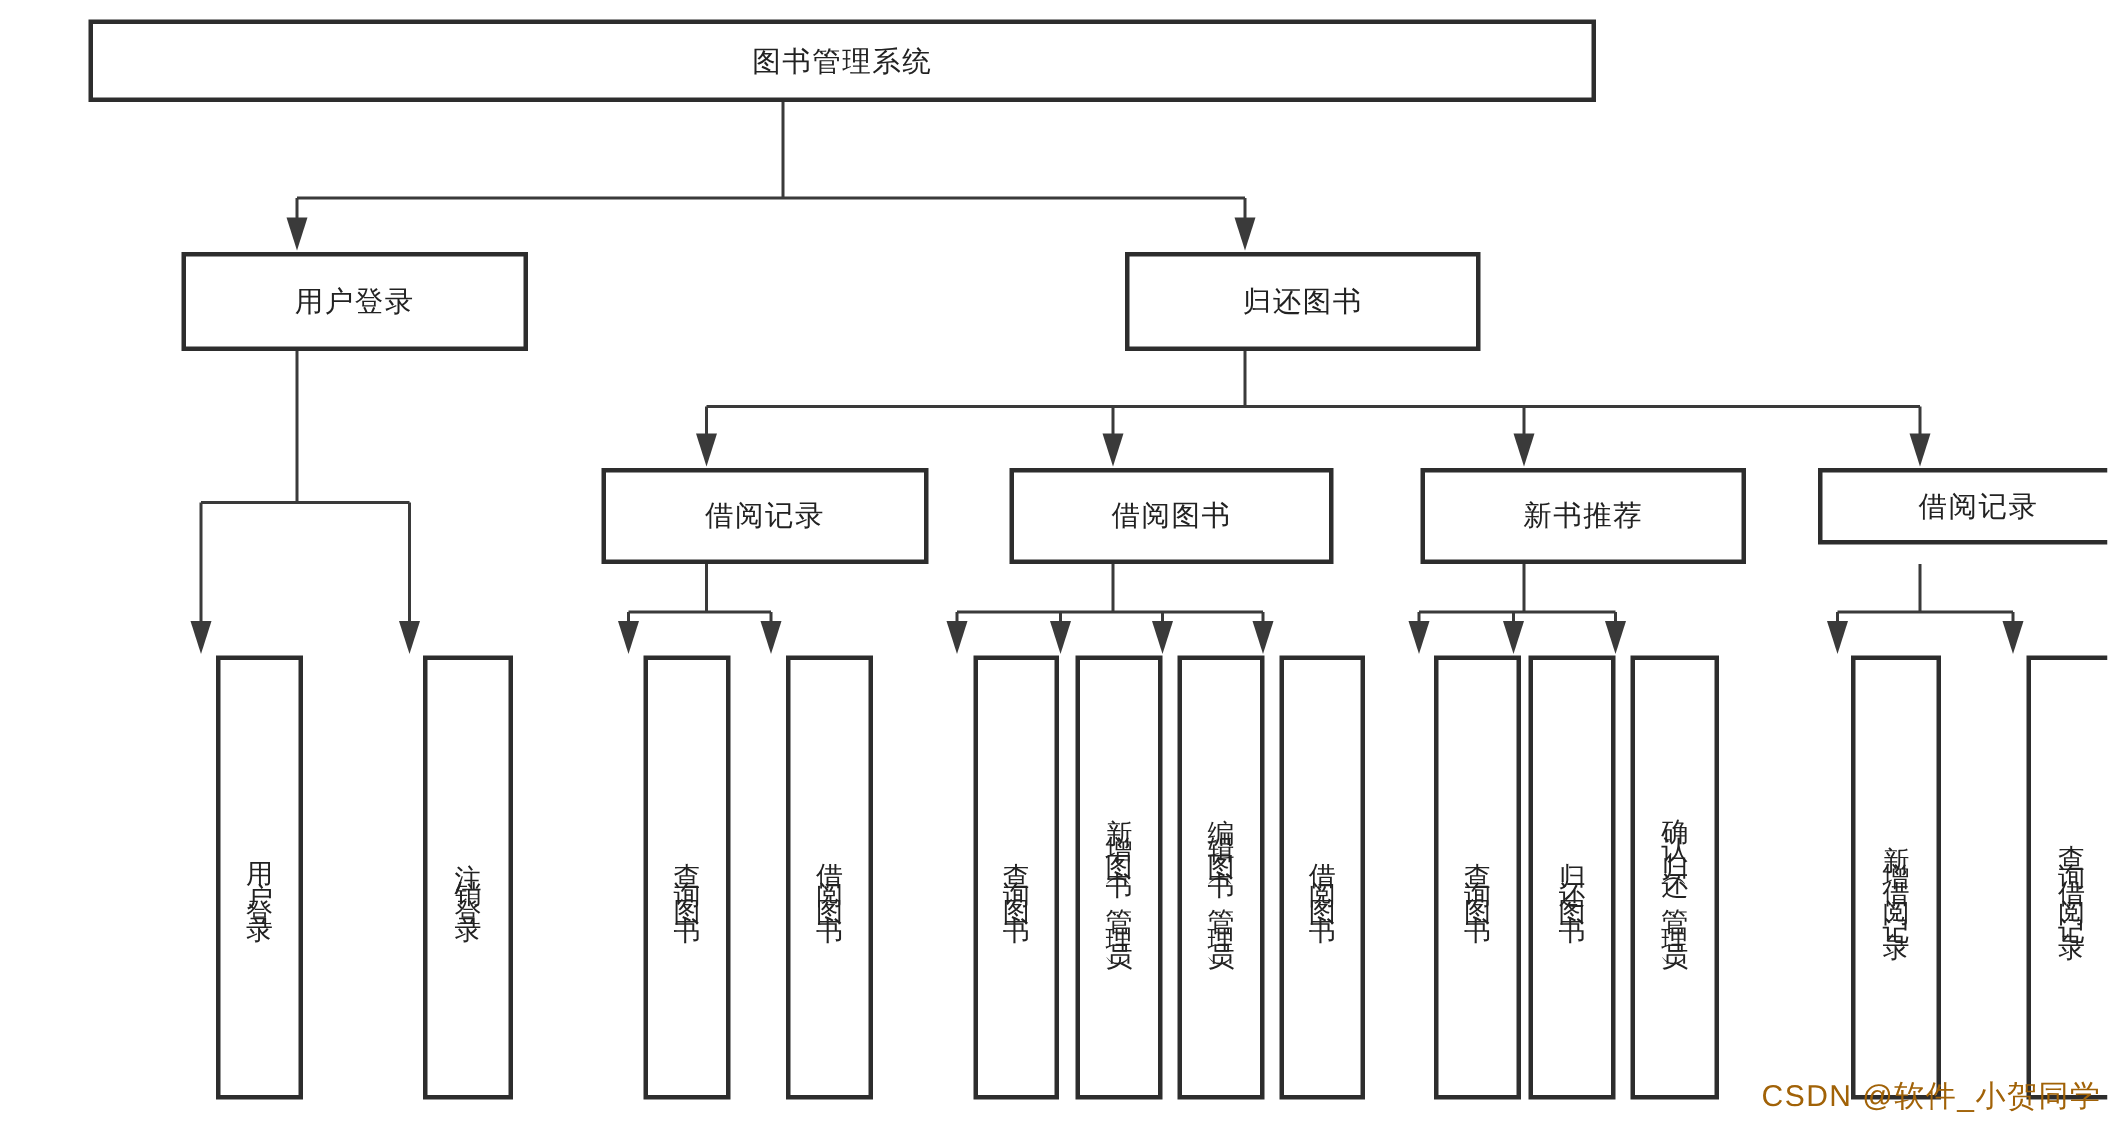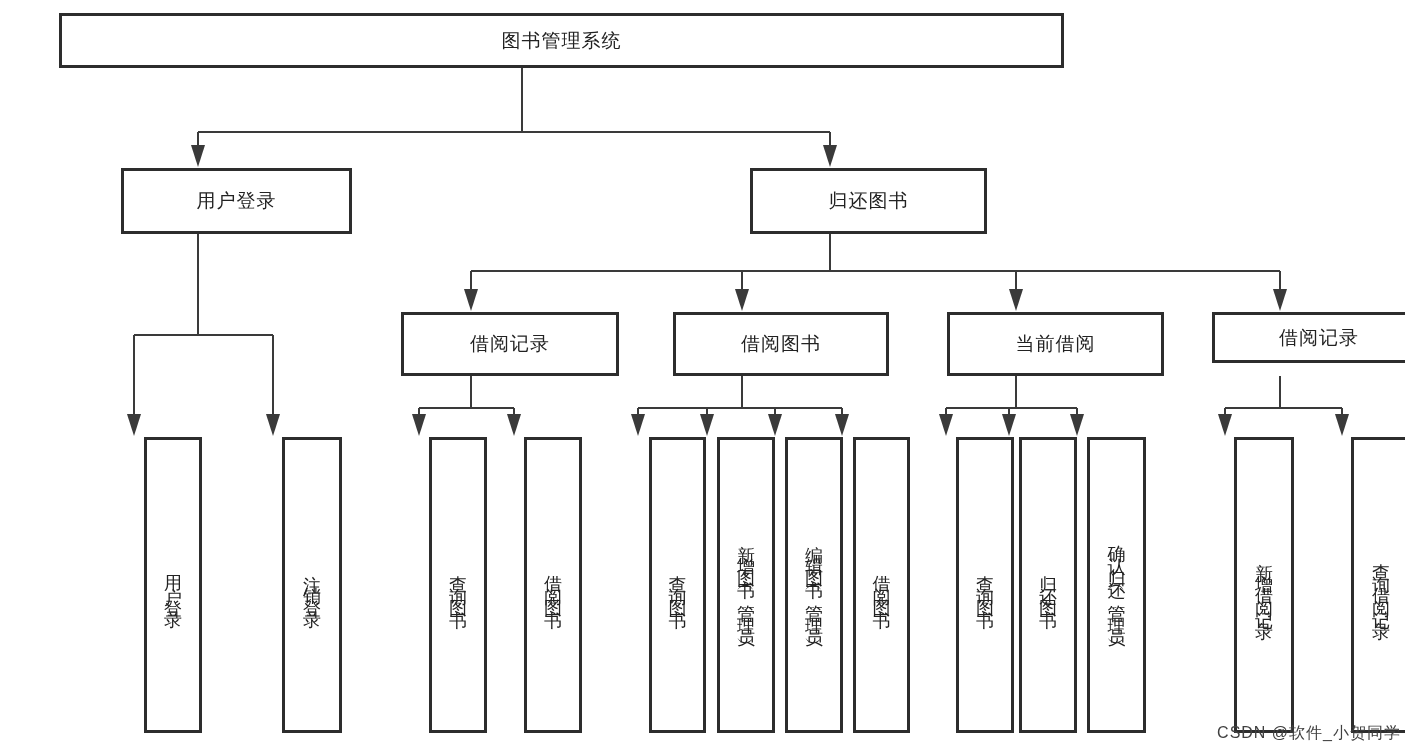--- a/index.html
+++ b/index.html
@@ -30,22 +30,22 @@
     writing-mode:vertical-rl;
     text-orientation:mixed;
     font-size:18px;
     letter-spacing:12px;
     line-height:1;
     color:#222222;
   }
   .watermark{
     position:absolute;
     right:4px;bottom:3px;
-    color:#404040;
-    font-size:16px;
+    color:#a16207;
+    font-size:20px;
     letter-spacing:1px;
     z-index:3;
     white-space:nowrap;
   }
 </style>
 </head>
 <body>
 
 <div class="canvas">
 
@@ -92,21 +92,21 @@
     <span class="label">归还图书</span>
   </div>
 
   <div class="node" style="left:362px;top:312px;width:218px;height:64px">
     <span class="label">借阅记录</span>
   </div>
   <div class="node" style="left:634px;top:312px;width:216px;height:64px">
     <span class="label">借阅图书</span>
   </div>
   <div class="node" style="left:908px;top:312px;width:217px;height:64px">
-    <span class="label">当前借阅</span>
+    <span class="label">新书推荐</span>
   </div>
   <div class="node" style="left:1173px;top:312px;width:214px;height:51px">
     <span class="label">借阅记录</span>
   </div>
 
   <div class="node leaf" style="left:105px;top:437px;width:58px;height:296px">
     <span class="label">用户登录</span>
   </div>
   <div class="node leaf" style="left:243px;top:437px;width:60px;height:296px">
     <span class="label">注销登录</span>

